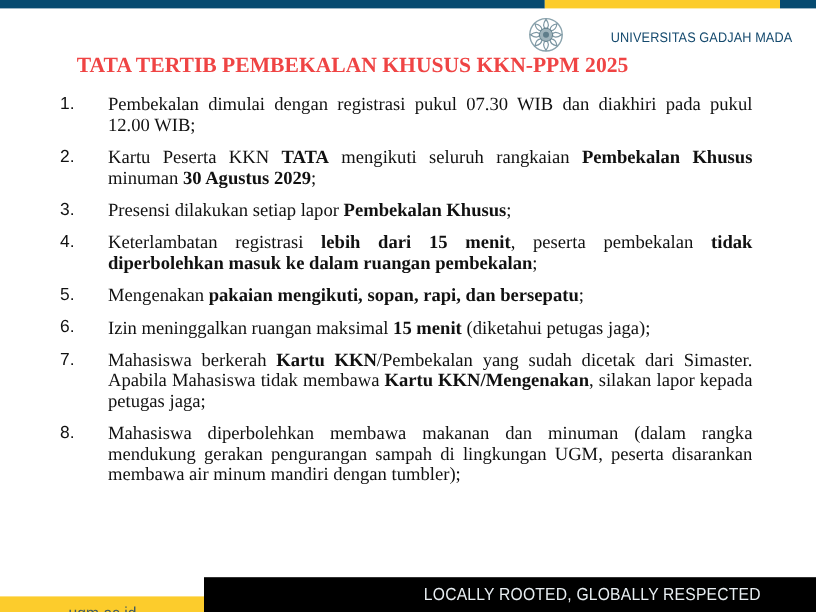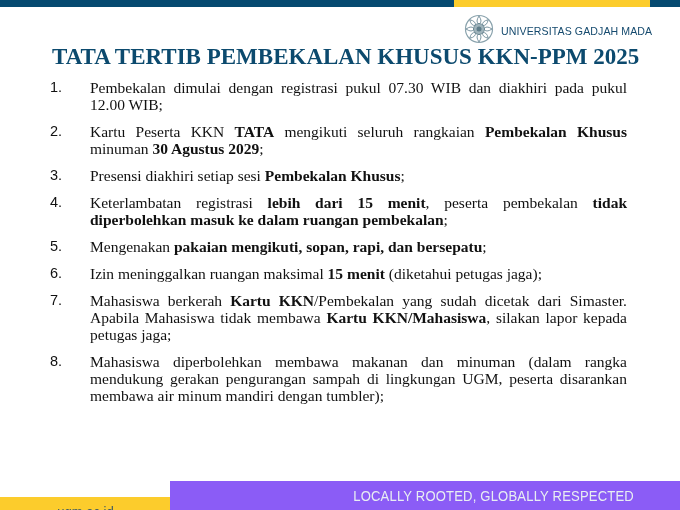--- a/index.html
+++ b/index.html
@@ -4,40 +4,40 @@
 <style>
   html, body { margin:0; padding:0; }
   body { width:680px; height:510px; background:#ffffff; position:relative; overflow:hidden;
          font-family:"Liberation Serif", serif; color:#111; }
   .topbar { position:absolute; top:0; left:0; width:680px; height:7px; }
   .topbar .seg { position:absolute; top:0; height:7px; }
   .seg-a { left:0; width:454px; background:#064a70; }
   .seg-b { left:454px; width:196px; background:#fccc2c; }
   .seg-c { left:650px; width:30px; background:#064a70; }
 
-  .logo { position:absolute; left:464px; top:14px; display:flex; align-items:center; }
+  .logo { position:absolute; left:440px; top:14px; display:flex; align-items:center;gap:32px; }
   .logo svg { width:30px; height:30px; }
   .logo-text { font-family:"Liberation Sans", sans-serif; font-size:11.5px; color:#154a6e;
                margin-left:7px; letter-spacing:0.1px; transform:scaleX(0.92); transform-origin:left; }
 
-  .title { position:absolute; left:52px; top:44px; margin:0; font-size:23px; font-weight:bold;
-           color:#0c4a6e; letter-spacing:0px; white-space:nowrap; }
+  .title { position:absolute; left:64px; top:44px; margin:0; font-size:18px; font-weight:bold;
+           color:#ef4444; letter-spacing:0px; white-space:nowrap; }
 
   .list { position:absolute; left:50px; top:79px; width:577px; margin:0; padding:0; list-style:none; }
   .item { display:flex; font-size:15.5px; line-height:17px; margin-bottom:10px; }
   .num { width:40px; flex:0 0 40px; font-family:"Liberation Sans", sans-serif; font-size:14.5px; }
   .txt { flex:1; text-align:justify; }
   .txt b { font-weight:bold; }
 
   .footer { position:absolute; left:0; top:481px; width:680px; height:29px; }
   .foot-left { position:absolute; left:0; top:16px; width:170px; height:29px; background:#fccc2c;
                display:flex; align-items:center; justify-content:center; }
   .foot-left span { font-family:"Liberation Sans", sans-serif; font-size:14.5px; color:#3d5a63;
                     transform:scaleX(0.9); }
-  .foot-right { position:absolute; left:170px; top:0; width:510px; height:29px; background:#8b5cf6;
+  .foot-right { position:absolute; left:170px; top:0; width:510px; height:29px; background:#000000;
                 display:flex; align-items:center; justify-content:flex-end; }
   .foot-right span { font-family:"Liberation Sans", sans-serif; font-size:14.5px; color:#e8eef2;
                      margin-right:46px; transform:scaleX(0.9); transform-origin:right; letter-spacing:0.2px; }
 </style>
 </head>
 <body>
 
 <div class="topbar">
   <div class="seg seg-a"></div>
   <div class="seg seg-b"></div>
@@ -71,37 +71,37 @@
     <li class="item">
       <span class="num">1.</span>
       <span class="txt"><span>Pembekalan dimulai dengan registrasi pukul 07.30 WIB dan diakhiri pada pukul 12.00 WIB;</span></span>
     </li>
     <li class="item">
       <span class="num">2.</span>
       <span class="txt"><span>Kartu Peserta KKN </span><b>TATA</b><span> mengikuti seluruh rangkaian </span><b>Pembekalan Khusus</b><span> minuman </span><b>30 Agustus 2029</b><span>;</span></span>
     </li>
     <li class="item">
       <span class="num">3.</span>
-      <span class="txt"><span>Presensi diakhiri setiap sesi </span><b>Pembekalan Khusus</b><span>;</span></span>
+      <span class="txt"><span>Presensi dilakukan setiap lapor </span><b>Pembekalan Khusus</b><span>;</span></span>
     </li>
     <li class="item">
       <span class="num">4.</span>
       <span class="txt"><span>Keterlambatan registrasi </span><b>lebih dari 15 menit</b><span>, peserta pembekalan </span><b>tidak diperbolehkan masuk ke dalam ruangan pembekalan</b><span>;</span></span>
     </li>
     <li class="item">
       <span class="num">5.</span>
       <span class="txt"><span>Mengenakan </span><b>pakaian mengikuti, sopan, rapi, dan bersepatu</b><span>;</span></span>
     </li>
     <li class="item">
       <span class="num">6.</span>
       <span class="txt"><span>Izin meninggalkan ruangan maksimal </span><b>15 menit</b><span> (diketahui petugas jaga);</span></span>
     </li>
     <li class="item">
       <span class="num">7.</span>
-      <span class="txt"><span>Mahasiswa berkerah </span><b>Kartu KKN</b><span>/Pembekalan yang sudah dicetak dari Simaster. Apabila Mahasiswa tidak membawa </span><b>Kartu KKN/Mahasiswa</b><span>, silakan lapor kepada petugas jaga;</span></span>
+      <span class="txt"><span>Mahasiswa berkerah </span><b>Kartu KKN</b><span>/Pembekalan yang sudah dicetak dari Simaster. Apabila Mahasiswa tidak membawa </span><b>Kartu KKN/Mengenakan</b><span>, silakan lapor kepada petugas jaga;</span></span>
     </li>
     <li class="item">
       <span class="num">8.</span>
       <span class="txt"><span>Mahasiswa diperbolehkan membawa makanan dan minuman (dalam rangka mendukung gerakan pengurangan sampah di lingkungan UGM, peserta disarankan membawa air minum mandiri dengan tumbler);</span></span>
     </li>
   </ul>
 
 <div class="footer">
   <div class="foot-left">
     <span>ugm.ac.id</span>

